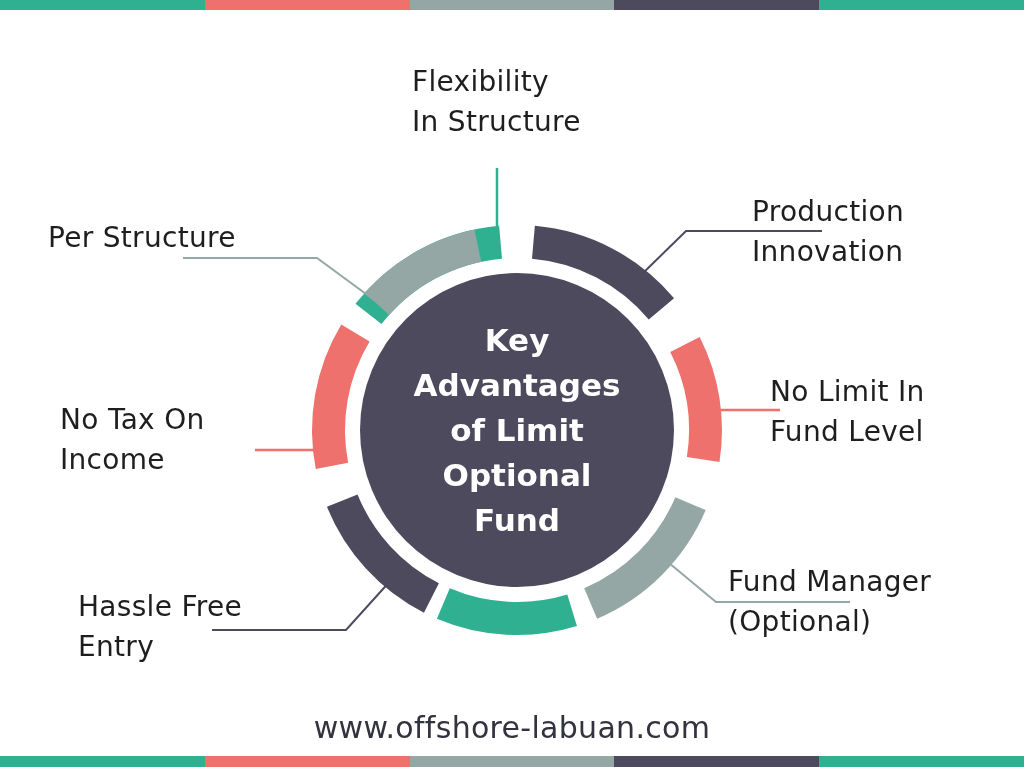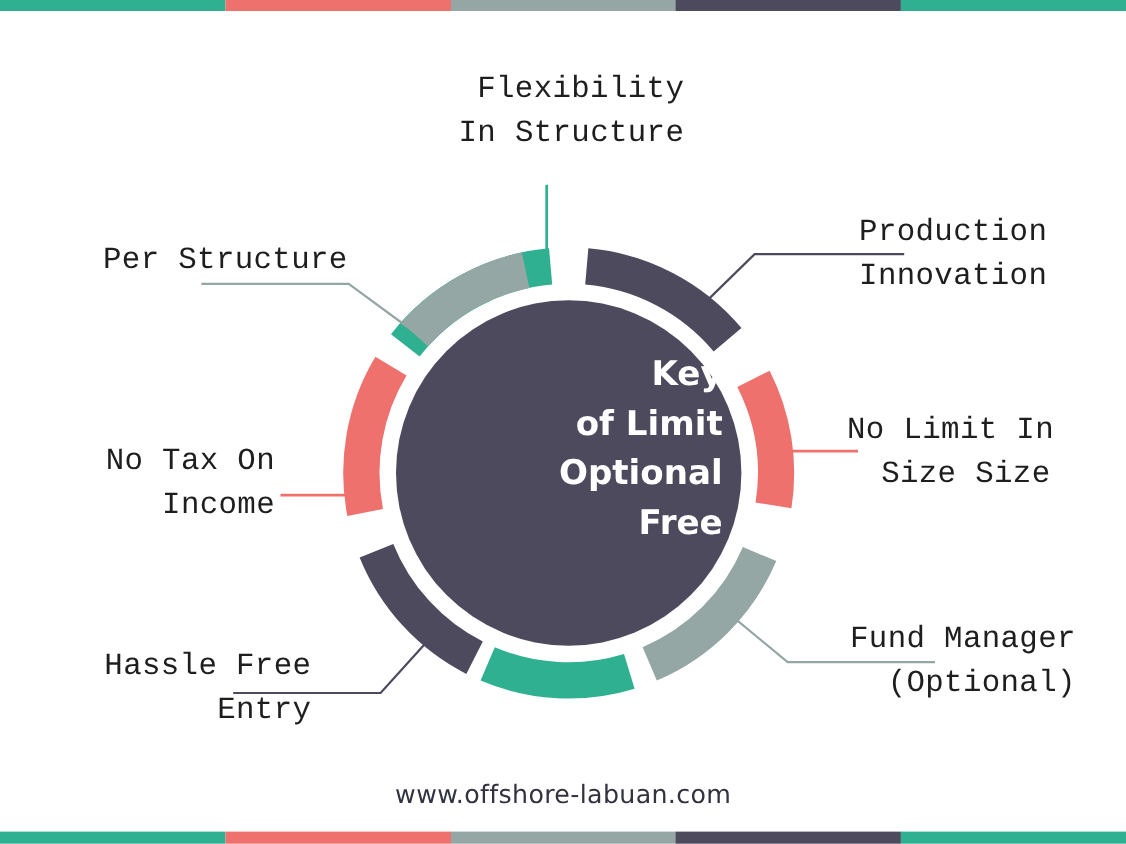--- a/index.html
+++ b/index.html
@@ -2,25 +2,25 @@
 <html><head>
 <meta charset="utf-8">
 <style>
   html, body { margin: 0; padding: 0; background: #ffffff; }
   body { width: 1024px; height: 767px; position: relative; overflow: hidden; font-family: "DejaVu Sans", sans-serif; }
   .bar { position: absolute; left: 0; width: 1024px; height: 10px; display: flex; }
   .bar.top { top: 0; }
   .bar.bottom { bottom: 0; height: 11px; }
   .bar span { flex: 1; height: 100%; display: block; }
   svg.diagram { position: absolute; left: 0; top: 0; }
-  .label { position: absolute; text-align: right; color: #1e1e1e; font-size: 28px; line-height: 40px; letter-spacing: 0.3px; white-space: nowrap; font-family: Liberation Mono, monospace; }
+  .label { position: absolute; text-align: left; color: #1e1e1e; font-size: 28px; line-height: 40px; letter-spacing: 0.3px; white-space: nowrap; }
   .label span { display: block; }
   .center-title { position: absolute; left: 377px; top: 318px; width: 280px; text-align: center; color: #ffffff; font-weight: bold; font-size: 31px; line-height: 45px; }
-  .center-title span { display: block; text-align: right; }
-  .footer { position: absolute; left: 0; width: 1024px; top: 710px; text-align: center; font-size: 23px; color: #333340; letter-spacing: 0.3px; }
+  .center-title span { display: block; }
+  .footer { position: absolute; left: 0; width: 1024px; top: 710px; text-align: center; font-size: 30px; color: #333340; letter-spacing: 0.3px; }
 </style>
 </head>
 <body>
 
 <div class="bar top">
   <span style="background:#2fb191"></span>
   <span style="background:#ee716d"></span>
   <span style="background:#95a7a5"></span>
   <span style="background:#4e4a5e"></span>
   <span style="background:#2fb191"></span>
@@ -45,38 +45,39 @@
   <polyline points="640,276 686,231 822,231" fill="none" stroke="#4e4a5e" stroke-width="2"></polyline>
   <polyline points="716,410 780,410" fill="none" stroke="#ee716d" stroke-width="2.5"></polyline>
   <polyline points="657,553 716,602 850,602" fill="none" stroke="#95a7a5" stroke-width="2"></polyline>
   <polyline points="392,579 346,630 212,630" fill="none" stroke="#4e4a5e" stroke-width="2"></polyline>
   <polyline points="255,450 318,450" fill="none" stroke="#ee716d" stroke-width="2.5"></polyline>
   <polyline points="381,305 317,258 183,258" fill="none" stroke="#95a7a5" stroke-width="2"></polyline>
 </svg>
 
 <div class="center-title">
   <span>Key</span>
+  <span>Advantages</span>
   <span>of Limit</span>
   <span>Optional</span>
-  <span>Free</span>
+  <span>Fund</span>
 </div>
 
 <div class="label" style="left:412px; top:62px; width:210px;">
   <span>Flexibility</span>
   <span>In Structure</span>
 </div>
 
 <div class="label" style="left:752px; top:192px; width:200px;">
   <span>Production</span>
   <span>Innovation</span>
 </div>
 
 <div class="label" style="left:770px; top:372px; width:185px;">
   <span>No Limit In</span>
-  <span>Size Size</span>
+  <span>Fund Level</span>
 </div>
 
 <div class="label" style="left:728px; top:562px; width:250px;">
   <span>Fund Manager</span>
   <span>(Optional)</span>
 </div>
 
 <div class="label" style="left:78px; top:587px; width:205px;">
   <span>Hassle Free</span>
   <span>Entry</span>

